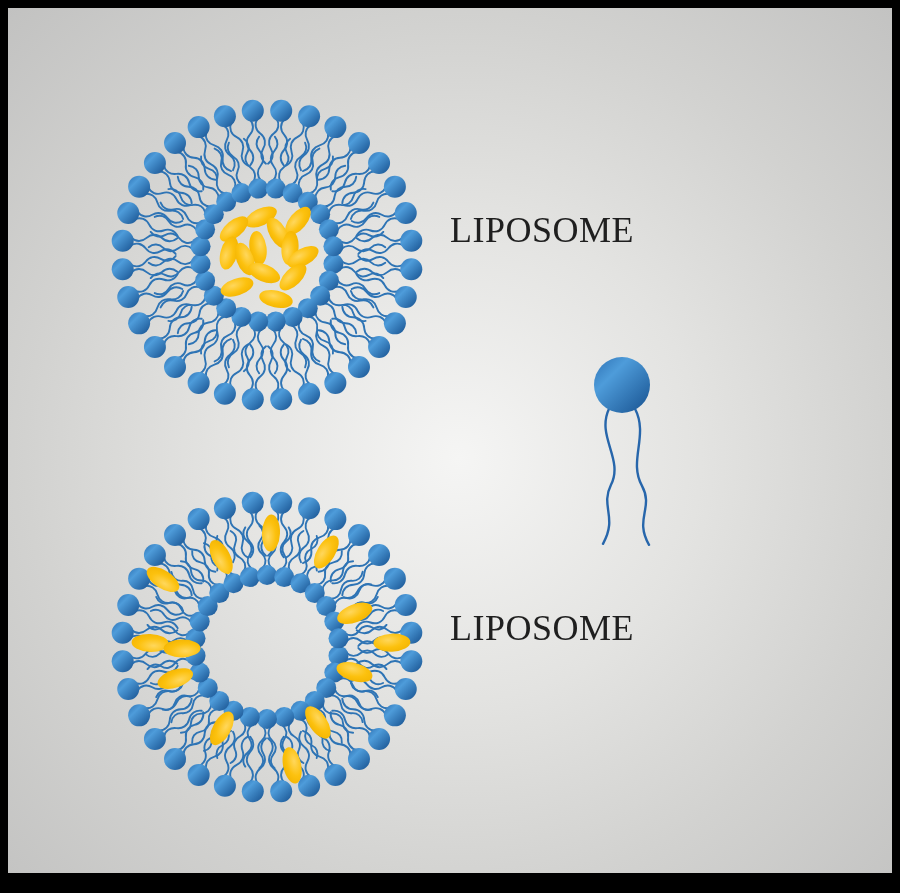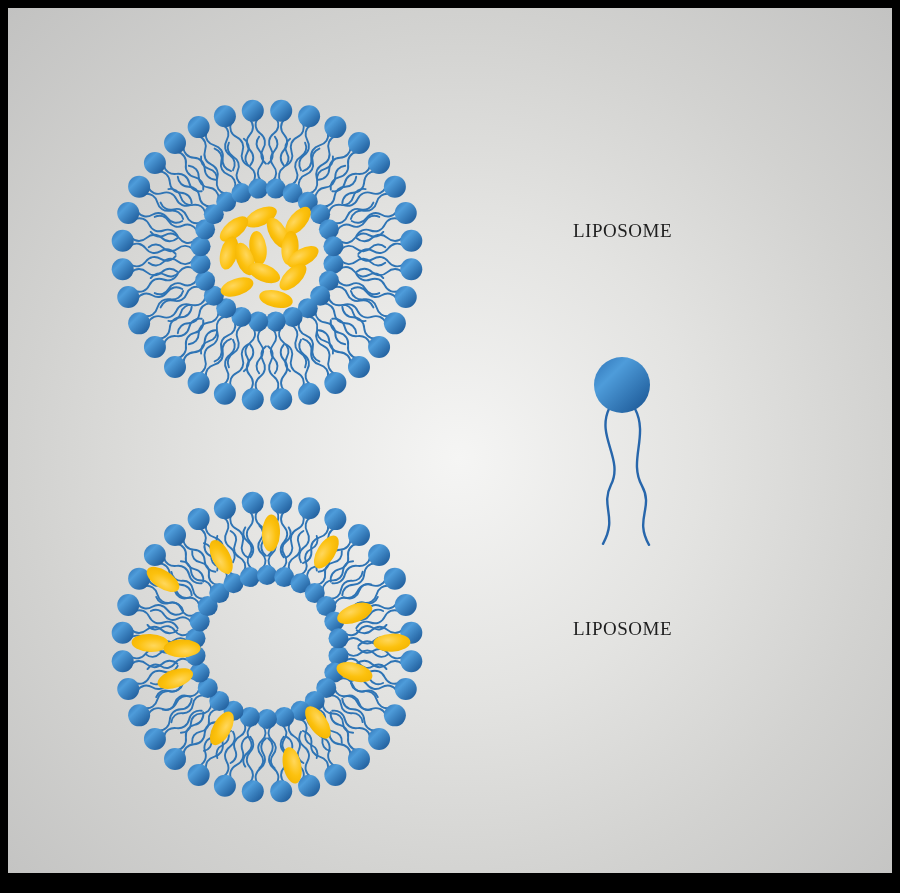--- a/index.html
+++ b/index.html
@@ -6,22 +6,22 @@
   #stage{
     position:relative;width:900px;height:893px;background:#000;overflow:hidden;
     font-family:"Liberation Serif","DejaVu Serif",serif;
   }
   #panel{
     position:absolute;left:8px;top:8px;width:884px;height:865px;
     background:radial-gradient(circle at 51% 52%, #f5f5f4 0%, #e3e3e1 38%, #d2d2d0 68%, #c2c2c1 100%);
   }
   #diagram-svg{position:absolute;left:0;top:0;}
   .label{
-    position:absolute;width:345px;text-align:center;
-    font-size:19px;line-height:33px;letter-spacing:0.5px;color:#1f1f1f;
+    position:absolute;width:345px;
+    font-size:36px;line-height:33px;letter-spacing:0.5px;color:#1f1f1f;
   }
   .label div{white-space:nowrap;}
   #label-hydrophobic{left:450px;top:214px;}
   #label-hydrophilic{left:450px;top:612px;}
 </style>
 </head>
 <body>
 
 <div id="stage">
   <div id="panel"></div>

